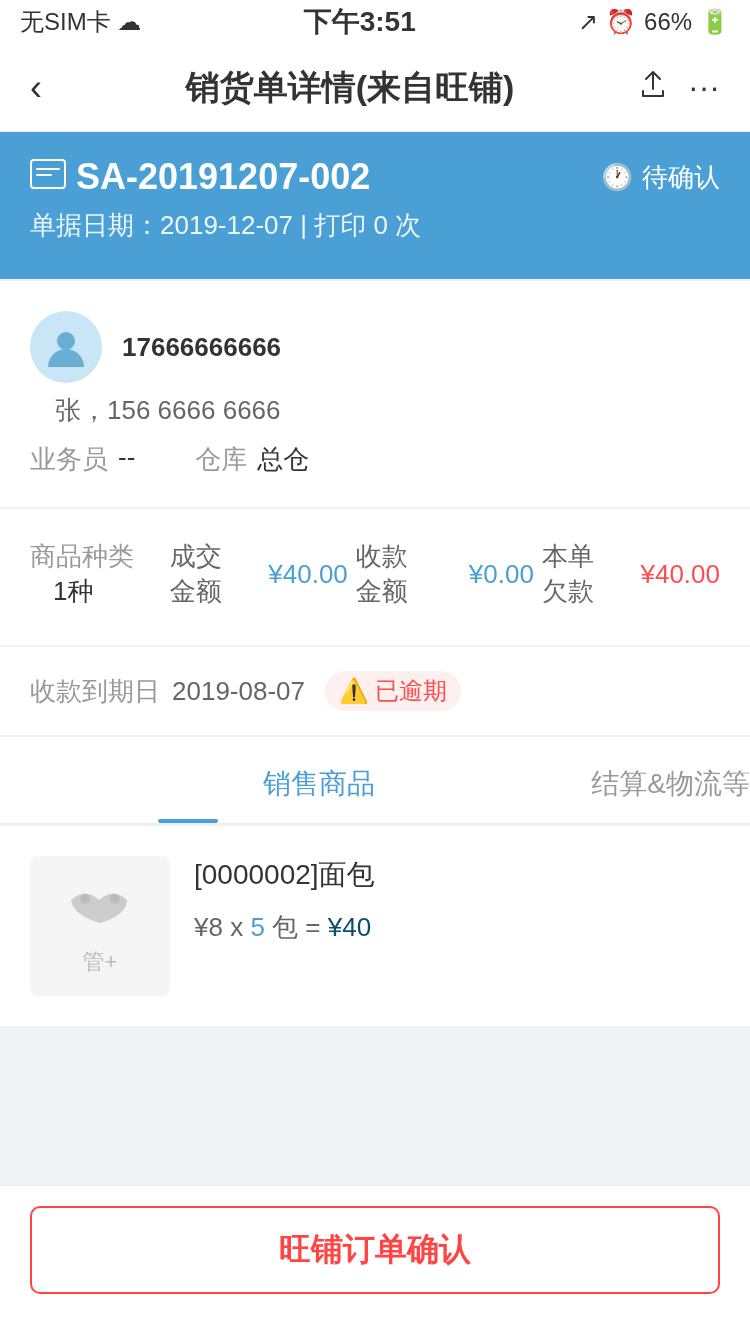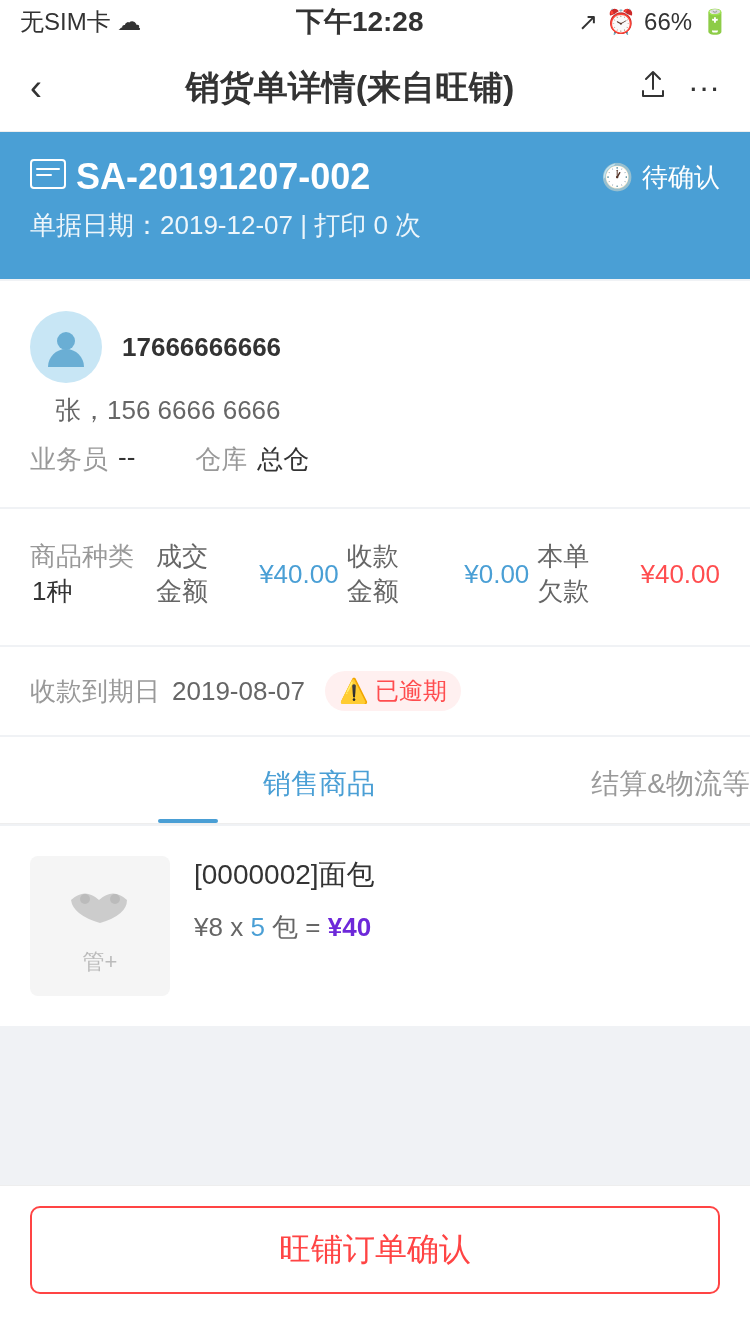--- a/index.html
+++ b/index.html
@@ -250,21 +250,21 @@
       font-size: 28px;
       color: #333;
       margin-bottom: 16px;
       font-weight: 500;
     }
     .product-price {
       font-size: 26px;
       color: #666;
     }
     .product-price .qty { color: #4a9fd5; }
-    .product-price .total { color: #6d28d9; font-weight: 700; }
+    .product-price .total { color: #0c4a6e; font-weight: 400; }
 
     
     .bottom-space {
       height: 180px;
       background: #f0f2f5;
     }
 
     
     .bottom-bar {
       position: fixed;
@@ -275,35 +275,35 @@
       border-top: 1px solid #eee;
     }
     .confirm-btn {
       width: 100%;
       height: 88px;
       border: 2px solid #ff4444;
       border-radius: 10px;
       background: #fff;
       color: #ff4444;
       font-size: 32px;
-      font-weight: 400;
+      font-weight: 700;
       cursor: pointer;
       display: flex;
       align-items: center;
       justify-content: center;
     }
   </style>
 </head>
 <body>
 
 <div class="status-bar">
   <div class="status-left">
     <span>无SIM卡 ☁</span>
   </div>
-  <div class="status-center">下午12:28</div>
+  <div class="status-center">下午3:51</div>
   <div class="status-right">
     <span>↗</span>
     <span>⏰</span>
     <span>66%</span>
     <span>🔋</span>
   </div>
 </div>
 
 <div class="nav-bar">
   <span class="nav-back">‹</span>
@@ -357,21 +357,21 @@
       <span class="meta-label">仓库</span>
       <span class="meta-value">总仓</span>
     </div>
   </div>
 </div>
 
 <div class="summary-card">
   <div class="summary-left">
     <div style="margin-bottom:6px;">
       <span class="meta-label">商品种类</span>
-      <span style="margin-left:2px; color:#333; font-weight:500;">1种</span>
+      <span style="margin-left:23px; color:#333; font-weight:500;">1种</span>
     </div>
   </div>
   <div class="summary-right">
     <div class="summary-row">
       <span class="summary-row-label">成交金额</span>
       <span class="summary-row-value">¥40.00</span>
     </div>
     <div class="summary-row">
       <span class="summary-row-label">收款金额</span>
       <span class="summary-row-value">¥0.00</span>

